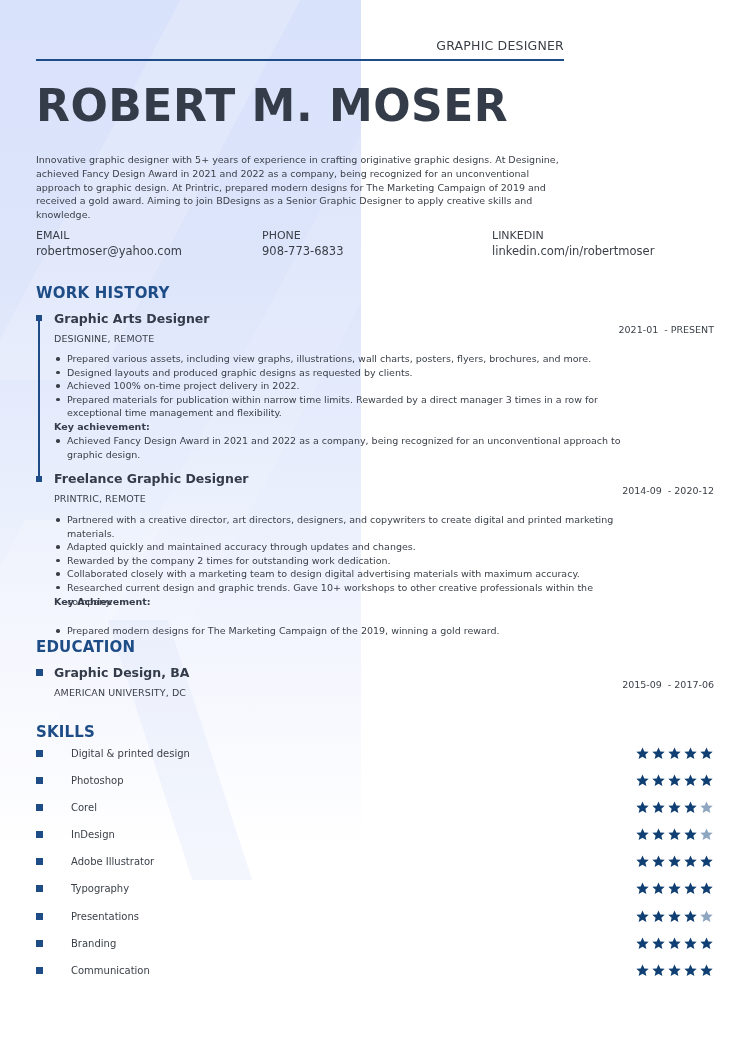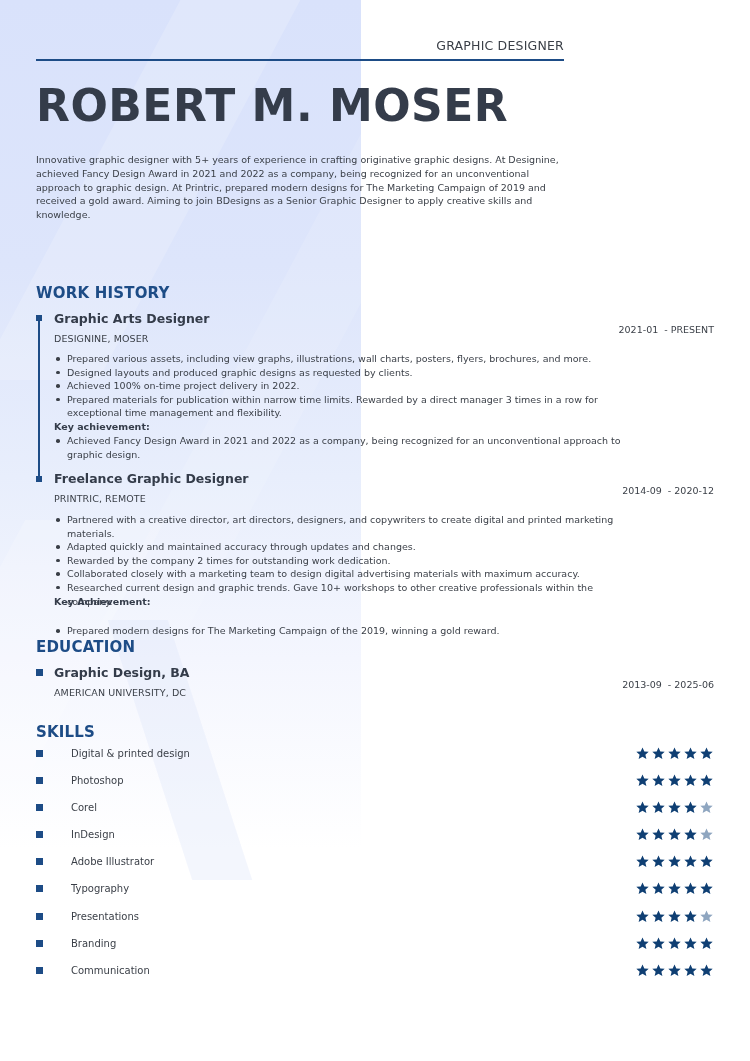--- a/index.html
+++ b/index.html
@@ -64,29 +64,43 @@
 </div>
 
 <div class="page">
 
   <div class="job-title-top">GRAPHIC DESIGNER</div>
   <div class="top-rule"></div>
   <h1 class="name">ROBERT M. MOSER</h1>
 
   <p class="summary">Innovative graphic designer with 5+ years of experience in crafting originative graphic designs. At Designine, achieved Fancy Design Award in 2021 and 2022 as a company, being recognized for an unconventional approach to graphic design. At Printric, prepared modern designs for The Marketing Campaign of 2019 and received a gold award. Aiming to join BDesigns as a Senior Graphic Designer to apply creative skills and knowledge.</p>
 
+  <div class="contacts">
+    <div class="contact c1">
+      <div class="lbl">EMAIL</div>
+      <div class="val">robertmoser@yahoo.com</div>
+    </div>
+    <div class="contact c2">
+      <div class="lbl">PHONE</div>
+      <div class="val">908-773-6833</div>
+    </div>
+    <div class="contact c3">
+      <div class="lbl">LINKEDIN</div>
+      <div class="val">linkedin.com/in/robertmoser</div>
+    </div>
+  </div>
 
   <h2 class="section-h" style="top:284px;text-align:right;">WORK HISTORY</h2>
 
   <div class="timeline-line"></div>
   <div class="marker" style="top:315px;"></div>
   <div class="marker" style="top:476px;"></div>
 
   <div class="entry-title" style="top:311px;">Graphic Arts Designer</div>
-  <div class="entry-sub" style="top:333px;">DESIGNINE, MOSER</div>
+  <div class="entry-sub" style="top:333px;">DESIGNINE, REMOTE</div>
   <div class="entry-date" style="top:324px;">2021-01  - PRESENT</div>
   <ul class="bullets" style="top:352px;">
     <li>Prepared various assets, including view graphs, illustrations, wall charts, posters, flyers, brochures, and more.</li>
     <li>Designed layouts and produced graphic designs as requested by clients.</li>
     <li>Achieved 100% on-time project delivery in 2022.</li>
     <li>Prepared materials for publication within narrow time limits. Rewarded by a direct manager 3 times in a row for exceptional time management and flexibility.</li>
   </ul>
   <div class="key-label" style="top:420px;">Key achievement:</div>
   <ul class="bullets" style="top:434px;">
     <li>Achieved Fancy Design Award in 2021 and 2022 as a company, being recognized for an unconventional approach to graphic design.</li>
@@ -104,21 +118,21 @@
   </ul>
   <div class="key-label" style="top:595px;">Key Achievement:</div>
   <ul class="bullets" style="top:609px;margin-top:15px;">
     <li>Prepared modern designs for The Marketing Campaign of the 2019, winning a gold reward.</li>
   </ul>
 
   <h2 class="section-h" style="top:638px;">EDUCATION</h2>
   <div class="marker" style="top:669px; width:7px; height:7px;"></div>
   <div class="entry-title" style="top:665px;">Graphic Design, BA</div>
   <div class="entry-sub" style="top:687px;">AMERICAN UNIVERSITY, DC</div>
-  <div class="entry-date" style="top:679px;">2013-09  - 2025-06</div>
+  <div class="entry-date" style="top:679px;">2015-09  - 2017-06</div>
 
   <h2 class="section-h" style="top:723px;">SKILLS</h2>
   <div class="skills" id="skills-list">
       <div class="skill-row">
         <span class="skill-sq"></span>
         <span class="skill-name">Digital &amp; printed design</span>
         <div class="stars">
           <span class="star">
             <svg viewBox="0 0 24 24">
               <path d="M12 2.2l2.9 6.4 7 .7-5.3 4.7 1.6 6.9L12 17.3 5.8 20.9l1.6-6.9L2.1 9.3l7-.7z" fill="#0f3f73"></path>

